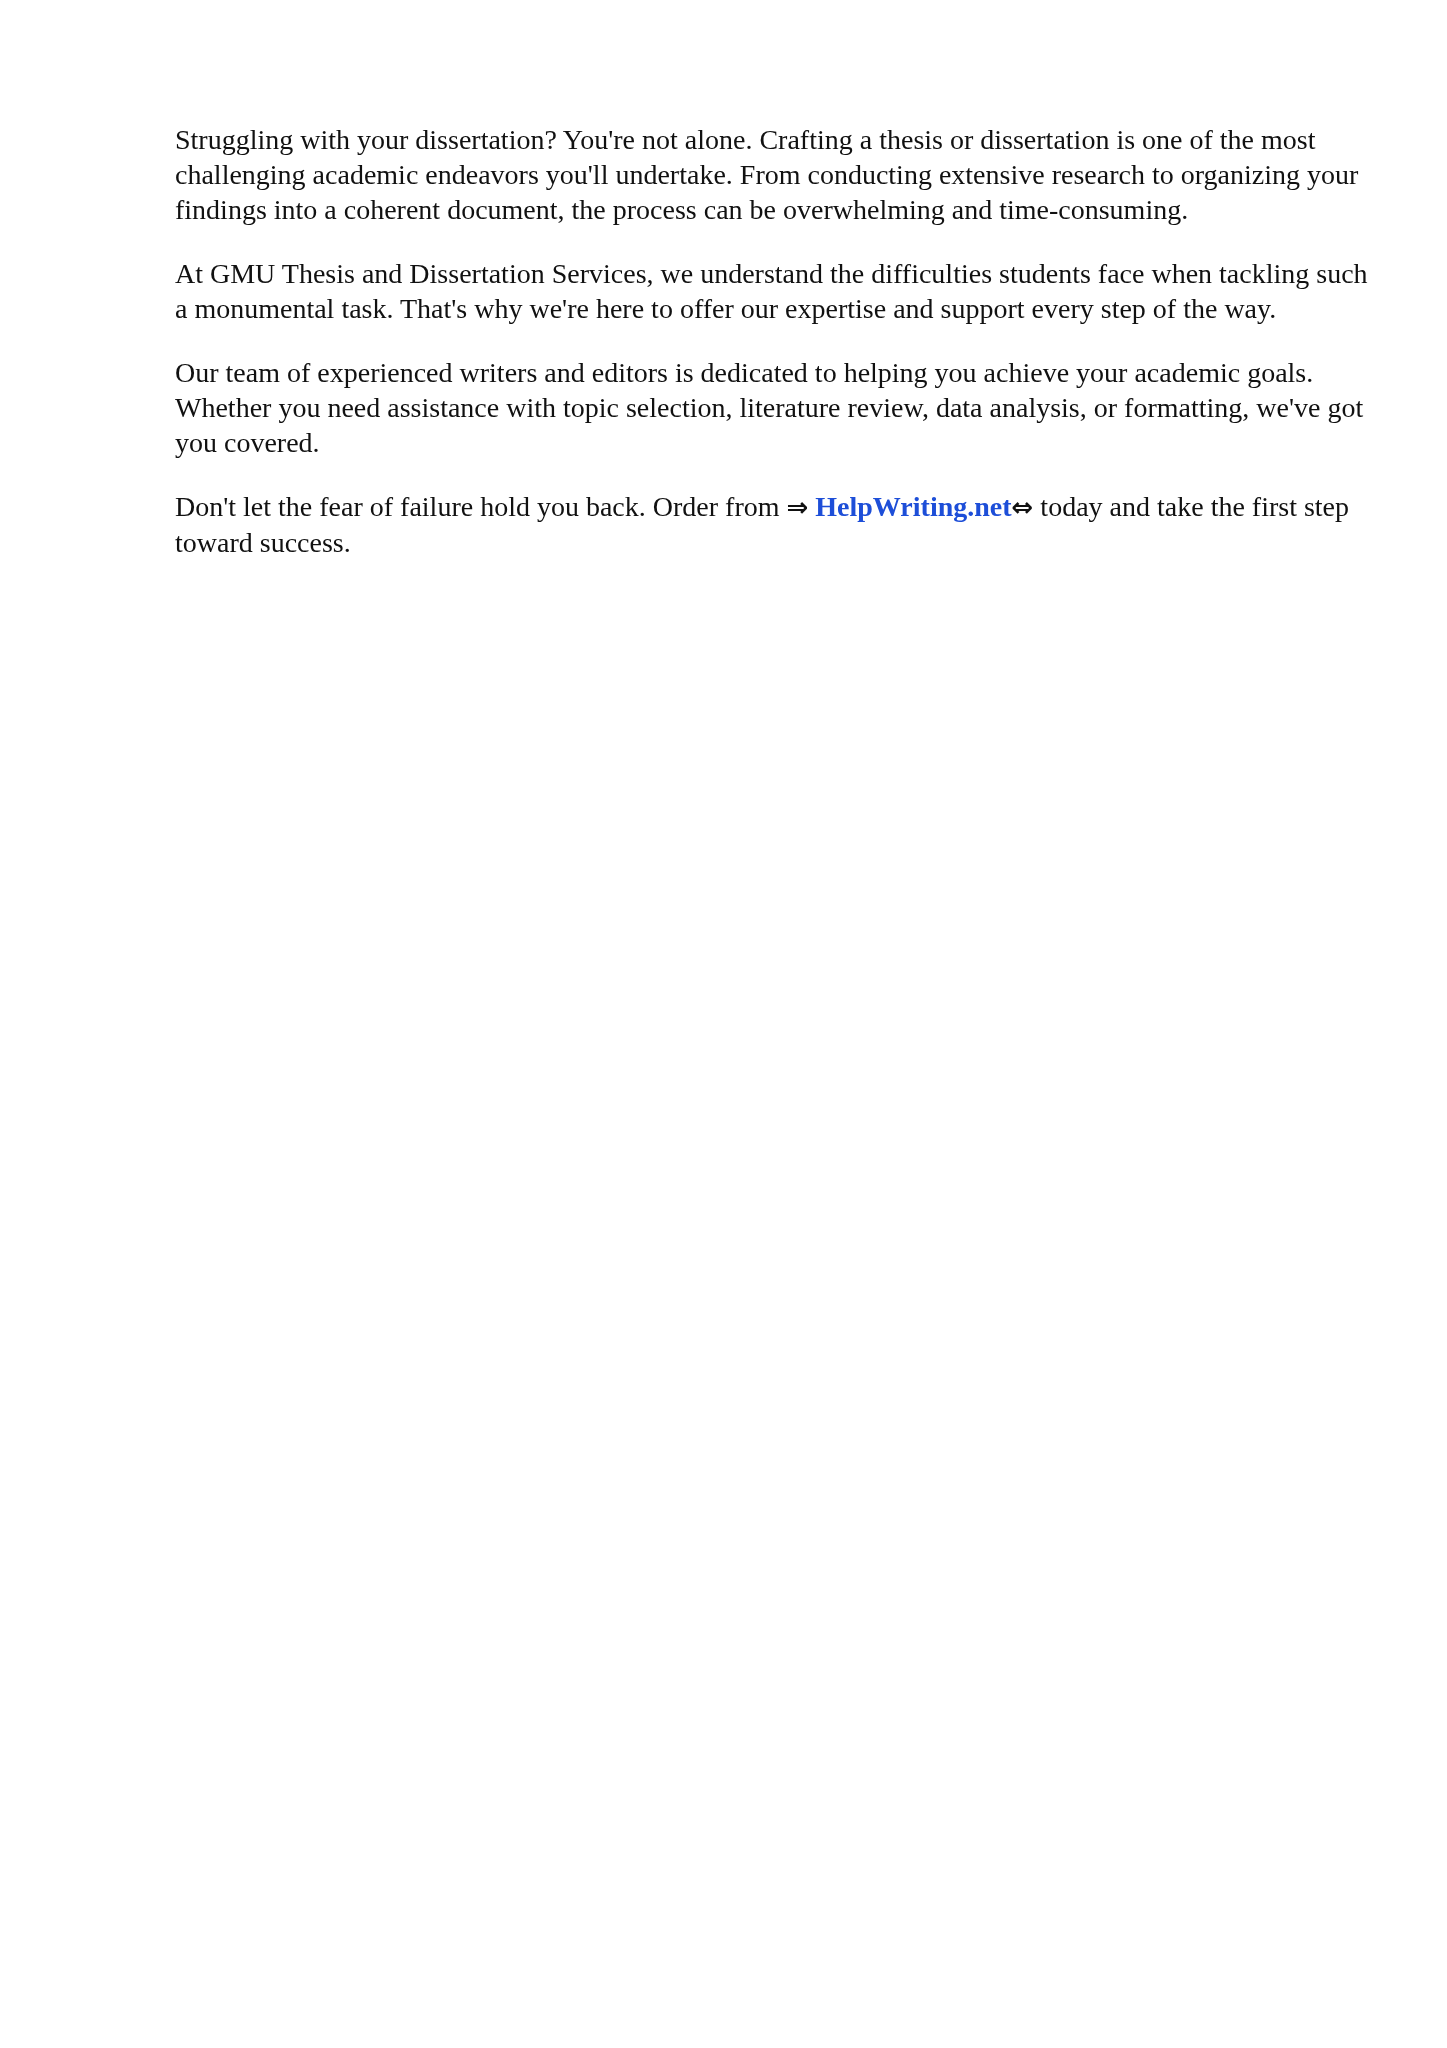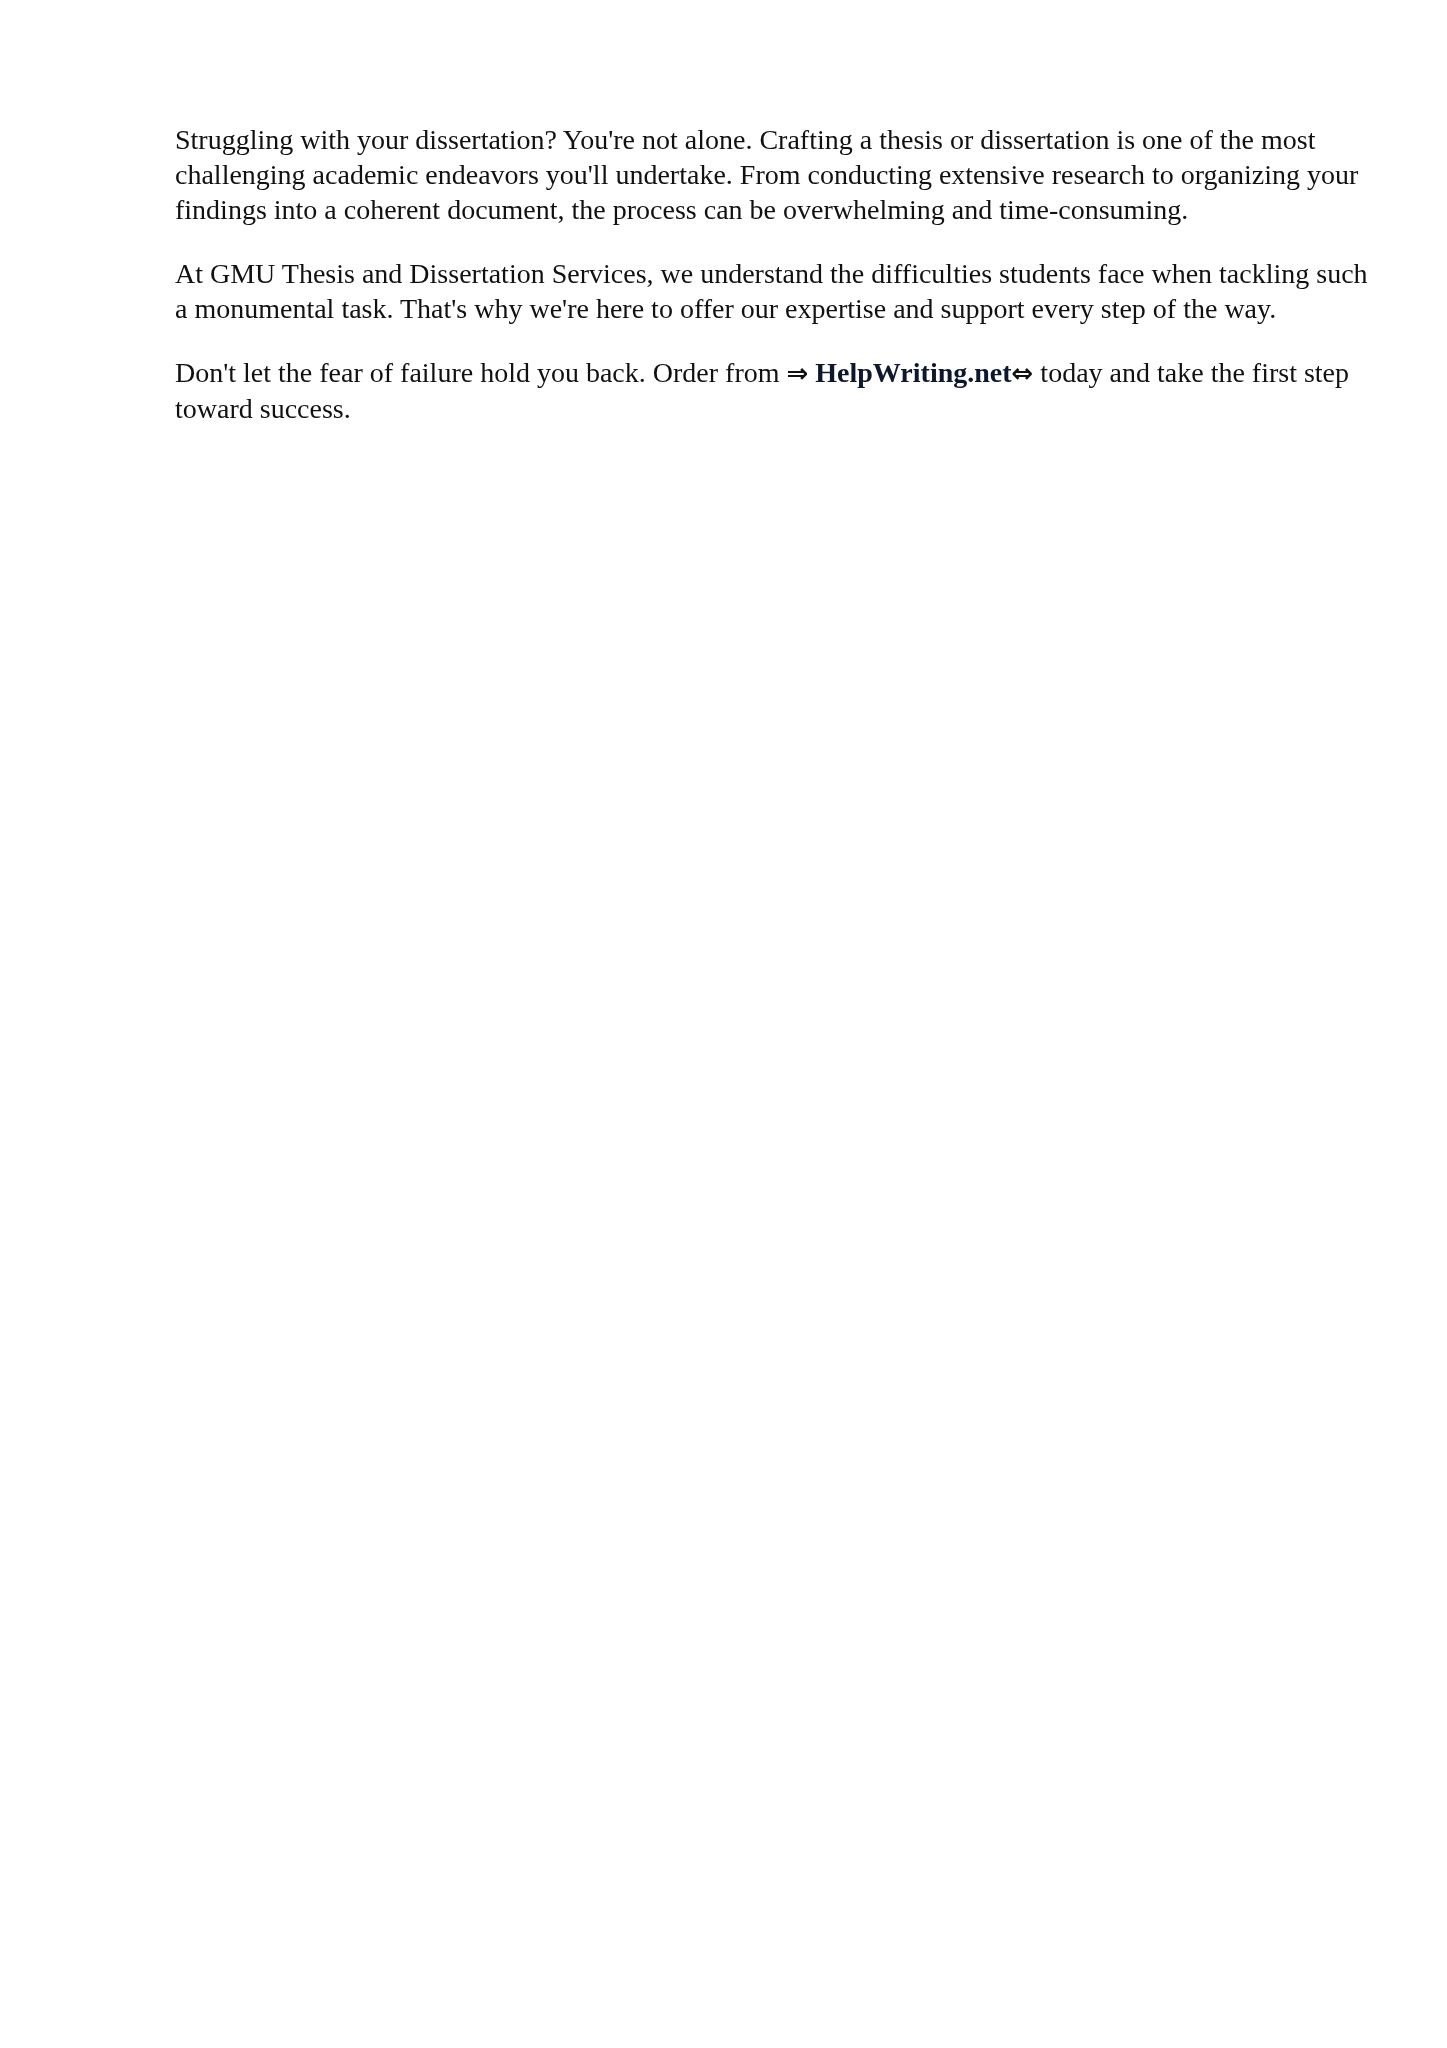--- a/index.html
+++ b/index.html
@@ -3,23 +3,24 @@
 <meta charset="utf-8">
 <style>
   html, body { margin: 0; padding: 0; background: #ffffff; }
   body { width: 1447px; height: 2048px; position: relative; overflow: hidden; }
   .page {
     position: absolute; left: 175px; top: 122px; width: 1195px;
     font-family: "Liberation Serif", "DejaVu Serif", serif;
     font-size: 28px; line-height: 35px; color: #111111;
   }
   .para { margin: 0 0 29px 0; }
-  .link { color: #0f172a; font-weight: bold; text-decoration: none; }
+  .link { color: #1d4ed8; font-weight: bold; text-decoration: none; }
   .arrow { font-family: "DejaVu Sans", sans-serif; font-size: 26px; font-weight: bold; }
 </style>
 </head>
 <body>
 
 <div class="page">
   <p class="para">Struggling with your dissertation? You're not alone. Crafting a thesis or dissertation is one of the most challenging academic endeavors you'll undertake. From conducting extensive research to organizing your findings into a coherent document, the process can be overwhelming and time-consuming.</p>
   <p class="para">At GMU Thesis and Dissertation Services, we understand the difficulties students face when tackling such a monumental task. That's why we're here to offer our expertise and support every step of the way.</p>
+  <p class="para">Our team of experienced writers and editors is dedicated to helping you achieve your academic goals. Whether you need assistance with topic selection, literature review, data analysis, or formatting, we've got you covered.</p>
   <p class="para"><span>Don't let the fear of failure hold you back. Order from </span><span class="arrow">⇒</span> <a class="link" href="#">HelpWriting.net</a><span class="arrow">⇔</span><span> today and take the first step toward success.</span></p>
 </div>
 
 </body></html>

